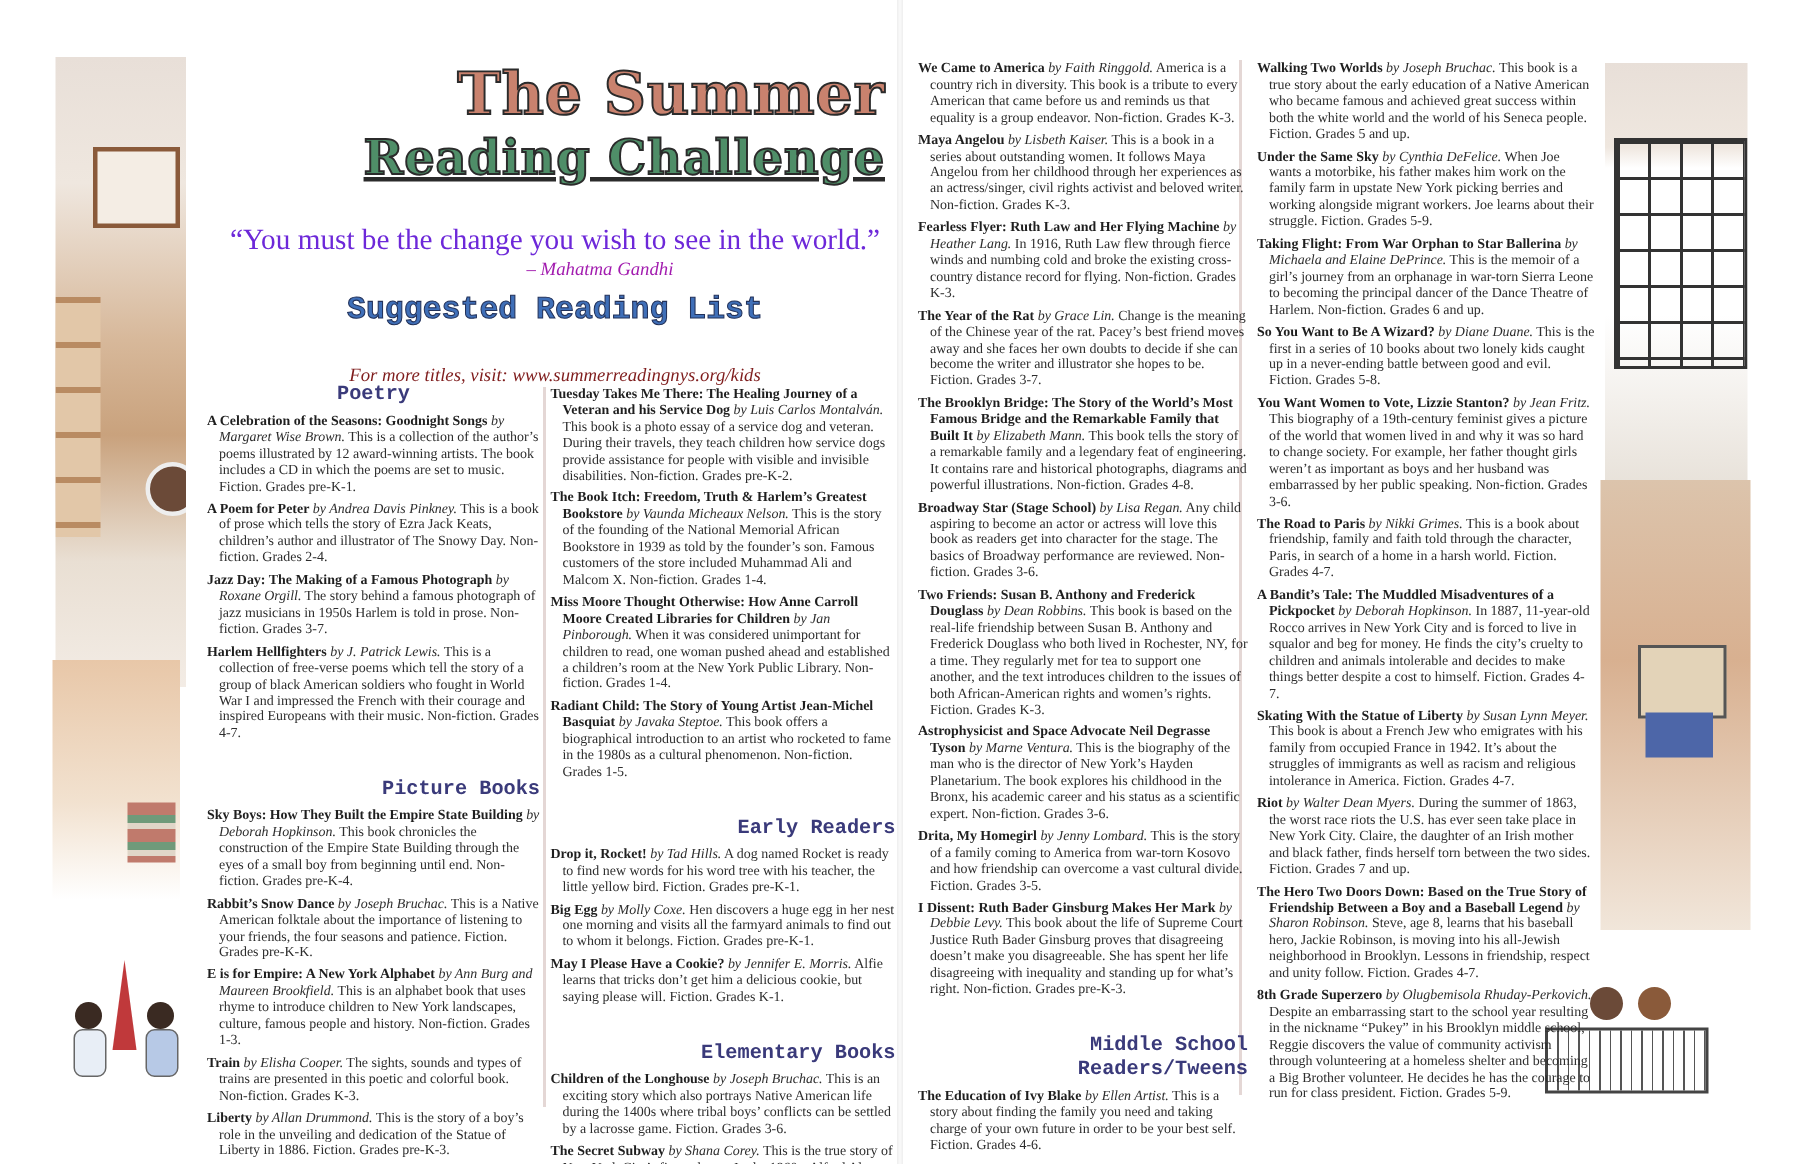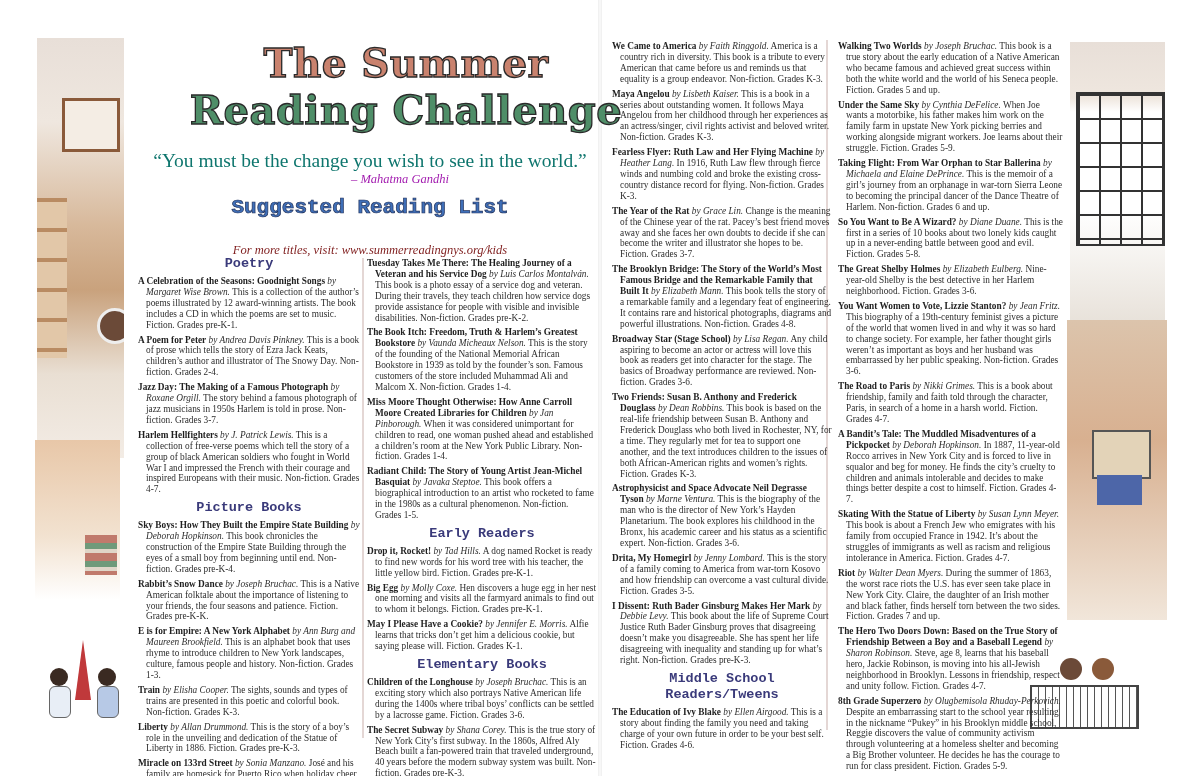--- a/index.html
+++ b/index.html
@@ -30,40 +30,40 @@
      repeating-linear-gradient(180deg,#333 0 2px,transparent 2px 24px);border:2px solid #333;}
   .illus-right-mid{left:1067px;top:320px;width:100px;height:300px;background:linear-gradient(180deg,#dcc4ac 0%,#d8b090 40%,#f1e6da 100%);}
   .illus-right-mid .reader{position:absolute;left:25px;top:110px;width:55px;height:45px;background:#e3d3b8;border:2px solid #555;}
   .illus-right-mid .legs{position:absolute;left:30px;top:155px;width:45px;height:30px;background:#4d66a8;}
   .illus-right-bottom{left:1030px;top:650px;width:110px;height:80px;}
   .desk{position:absolute;left:0;top:35px;width:105px;height:40px;background:repeating-linear-gradient(90deg,#fff 0 6px,#555 6px 7px);border:2px solid #444;}
   .desk-kid{position:absolute;top:8px;width:22px;height:22px;border-radius:50%;background:#6b4a38;}
   .desk-kid.a{left:30px;} .desk-kid.b{left:62px;background:#8a5a3a;}
 
   
-  .title{position:absolute;left:150px;width:440px;text-align:center;font-family:"DejaVu Serif",serif;font-weight:bold;letter-spacing:0.5px;margin-left:36px;}
+  .title{position:absolute;left:150px;width:440px;text-align:right;font-family:"DejaVu Serif",serif;font-weight:bold;letter-spacing:0.5px;}
   .title-line1{top:40px;font-size:39px;color:#c9826e;-webkit-text-stroke:1.3px #2b2b2b;}
-  .title-line2{top:86px;font-size:40px;color:#4f8e68;-webkit-text-stroke:1.3px #2b2b2b;}
-  .quote{position:absolute;left:150px;width:440px;top:150px;text-align:center;font-size:19.5px;color:#0f766e;}
+  .title-line2{top:86px;font-size:32px;color:#4f8e68;text-decoration:underline;-webkit-text-stroke:1.3px #2b2b2b;}
+  .quote{position:absolute;left:150px;width:440px;top:150px;text-align:center;font-size:19.5px;color:#6d28d9;}
   .quote-attr{position:absolute;left:300px;top:172px;width:200px;text-align:center;font-size:12.5px;font-style:italic;color:#a21caf;}
   .subtitle{position:absolute;left:150px;width:440px;top:196px;text-align:center;font-family:Liberation Mono, monospace;font-weight:bold;font-size:21px;color:#3f6fb8;-webkit-text-stroke:0.7px #23325a;}
   .visit{position:absolute;left:150px;width:440px;top:243px;text-align:center;font-size:12.5px;font-style:italic;color:#7f1d1d;}
 
   
   .col{position:absolute;font-size:9.3px;line-height:10.9px;color:#2d2d2d;}
   .col-1{left:138px;top:256px;width:222px;}
   .col-2{left:367px;top:258px;width:230px;}
   .col-3{left:612px;top:41px;width:220px;}
   .col-4{left:838px;top:41px;width:225px;}
   .col-rule{position:absolute;width:2px;background:#e4d7d5;}
   .rule-1{left:362px;top:258px;height:480px;}
   .rule-2{left:826px;top:40px;height:690px;}
 
   .section-heading{font-family:Liberation Mono, monospace;font-weight:bold;color:#3a3a7a;text-align:center;font-size:13.5px;margin:0 0 4px 0;line-height:16px;}
-  .section-heading.spaced{margin-top:5px;}
+  .section-heading.spaced{margin-top:24px;text-align:right;}
   .entry{margin:0 0 4px 0;padding-left:8px;text-indent:-8px;}
   .entry .bt{font-weight:bold;color:#1f1f1f;}
   .entry .au{font-style:italic;}
 </style>
 </head>
 <body>
 
 <div class="page page-left"></div>
 <div class="page page-right"></div>
 <div class="fold"></div>
@@ -144,29 +144,28 @@
   <div class="entry"><span class="bt">Fearless Flyer: Ruth Law and Her Flying Machine</span> <span class="au">by Heather Lang.</span> <span>In 1916, Ruth Law flew through fierce winds and numbing cold and broke the existing cross-country distance record for flying. Non-fiction. Grades K-3.</span></div>
   <div class="entry"><span class="bt">The Year of the Rat</span> <span class="au">by Grace Lin.</span> <span>Change is the meaning of the Chinese year of the rat. Pacey’s best friend moves away and she faces her own doubts to decide if she can become the writer and illustrator she hopes to be. Fiction. Grades 3-7.</span></div>
   <div class="entry"><span class="bt">The Brooklyn Bridge: The Story of the World’s Most Famous Bridge and the Remarkable Family that Built It</span> <span class="au">by Elizabeth Mann.</span> <span>This book tells the story of a remarkable family and a legendary feat of engineering. It contains rare and historical photographs, diagrams and powerful illustrations. Non-fiction. Grades 4-8.</span></div>
   <div class="entry"><span class="bt">Broadway Star (Stage School)</span> <span class="au">by Lisa Regan.</span> <span>Any child aspiring to become an actor or actress will love this book as readers get into character for the stage. The basics of Broadway performance are reviewed. Non-fiction. Grades 3-6.</span></div>
   <div class="entry"><span class="bt">Two Friends: Susan B. Anthony and Frederick Douglass</span> <span class="au">by Dean Robbins.</span> <span>This book is based on the real-life friendship between Susan B. Anthony and Frederick Douglass who both lived in Rochester, NY, for a time. They regularly met for tea to support one another, and the text introduces children to the issues of both African-American rights and women’s rights. Fiction. Grades K-3.</span></div>
   <div class="entry"><span class="bt">Astrophysicist and Space Advocate Neil Degrasse Tyson</span> <span class="au">by Marne Ventura.</span> <span>This is the biography of the man who is the director of New York’s Hayden Planetarium. The book explores his childhood in the Bronx, his academic career and his status as a scientific expert. Non-fiction. Grades 3-6.</span></div>
   <div class="entry"><span class="bt">Drita, My Homegirl</span> <span class="au">by Jenny Lombard.</span> <span>This is the story of a family coming to America from war-torn Kosovo and how friendship can overcome a vast cultural divide. Fiction. Grades 3-5.</span></div>
   <div class="entry"><span class="bt">I Dissent: Ruth Bader Ginsburg Makes Her Mark</span> <span class="au">by Debbie Levy.</span> <span>This book about the life of Supreme Court Justice Ruth Bader Ginsburg proves that disagreeing doesn’t make you disagreeable. She has spent her life disagreeing with inequality and standing up for what’s right. Non-fiction. Grades pre-K-3.</span></div>
 
   <div class="section-heading spaced">Middle School Readers/Tweens</div>
-  <div class="entry"><span class="bt">The Education of Ivy Blake</span> <span class="au">by Ellen Airgood.</span> <span>This is a story about finding the family you need and taking charge of your own future in order to be your best self. Fiction. Grades 4-6.</span></div>
+  <div class="entry"><span class="bt">The Education of Ivy Blake</span> <span class="au">by Ellen Artist.</span> <span>This is a story about finding the family you need and taking charge of your own future in order to be your best self. Fiction. Grades 4-6.</span></div>
 </div>
 
 <div class="col col-4">
   <div class="entry"><span class="bt">Walking Two Worlds</span> <span class="au">by Joseph Bruchac.</span> <span>This book is a true story about the early education of a Native American who became famous and achieved great success within both the white world and the world of his Seneca people. Fiction. Grades 5 and up.</span></div>
   <div class="entry"><span class="bt">Under the Same Sky</span> <span class="au">by Cynthia DeFelice.</span> <span>When Joe wants a motorbike, his father makes him work on the family farm in upstate New York picking berries and working alongside migrant workers. Joe learns about their struggle. Fiction. Grades 5-9.</span></div>
   <div class="entry"><span class="bt">Taking Flight: From War Orphan to Star Ballerina</span> <span class="au">by Michaela and Elaine DePrince.</span> <span>This is the memoir of a girl’s journey from an orphanage in war-torn Sierra Leone to becoming the principal dancer of the Dance Theatre of Harlem. Non-fiction. Grades 6 and up.</span></div>
   <div class="entry"><span class="bt">So You Want to Be A Wizard?</span> <span class="au">by Diane Duane.</span> <span>This is the first in a series of 10 books about two lonely kids caught up in a never-ending battle between good and evil. Fiction. Grades 5-8.</span></div>
-  <div class="entry"><span class="bt">The Great Shelby Holmes</span> <span class="au">by Elizabeth Eulberg.</span> <span>Nine-year-old Shelby is the best detective in her Harlem neighborhood. Fiction. Grades 3-6.</span></div>
   <div class="entry"><span class="bt">You Want Women to Vote, Lizzie Stanton?</span> <span class="au">by Jean Fritz.</span> <span>This biography of a 19th-century feminist gives a picture of the world that women lived in and why it was so hard to change society. For example, her father thought girls weren’t as important as boys and her husband was embarrassed by her public speaking. Non-fiction. Grades 3-6.</span></div>
   <div class="entry"><span class="bt">The Road to Paris</span> <span class="au">by Nikki Grimes.</span> <span>This is a book about friendship, family and faith told through the character, Paris, in search of a home in a harsh world. Fiction. Grades 4-7.</span></div>
   <div class="entry"><span class="bt">A Bandit’s Tale: The Muddled Misadventures of a Pickpocket</span> <span class="au">by Deborah Hopkinson.</span> <span>In 1887, 11-year-old Rocco arrives in New York City and is forced to live in squalor and beg for money. He finds the city’s cruelty to children and animals intolerable and decides to make things better despite a cost to himself. Fiction. Grades 4-7.</span></div>
   <div class="entry"><span class="bt">Skating With the Statue of Liberty</span> <span class="au">by Susan Lynn Meyer.</span> <span>This book is about a French Jew who emigrates with his family from occupied France in 1942. It’s about the struggles of immigrants as well as racism and religious intolerance in America. Fiction. Grades 4-7.</span></div>
   <div class="entry"><span class="bt">Riot</span> <span class="au">by Walter Dean Myers.</span> <span>During the summer of 1863, the worst race riots the U.S. has ever seen take place in New York City. Claire, the daughter of an Irish mother and black father, finds herself torn between the two sides. Fiction. Grades 7 and up.</span></div>
   <div class="entry"><span class="bt">The Hero Two Doors Down: Based on the True Story of Friendship Between a Boy and a Baseball Legend</span> <span class="au">by Sharon Robinson.</span> <span>Steve, age 8, learns that his baseball hero, Jackie Robinson, is moving into his all-Jewish neighborhood in Brooklyn. Lessons in friendship, respect and unity follow. Fiction. Grades 4-7.</span></div>
   <div class="entry"><span class="bt">8th Grade Superzero</span> <span class="au">by Olugbemisola Rhuday-Perkovich.</span> <span>Despite an embarrassing start to the school year resulting in the nickname “Pukey” in his Brooklyn middle school, Reggie discovers the value of community activism through volunteering at a homeless shelter and becoming a Big Brother volunteer. He decides he has the courage to run for class president. Fiction. Grades 5-9.</span></div>
 </div>
 
 </body></html>

